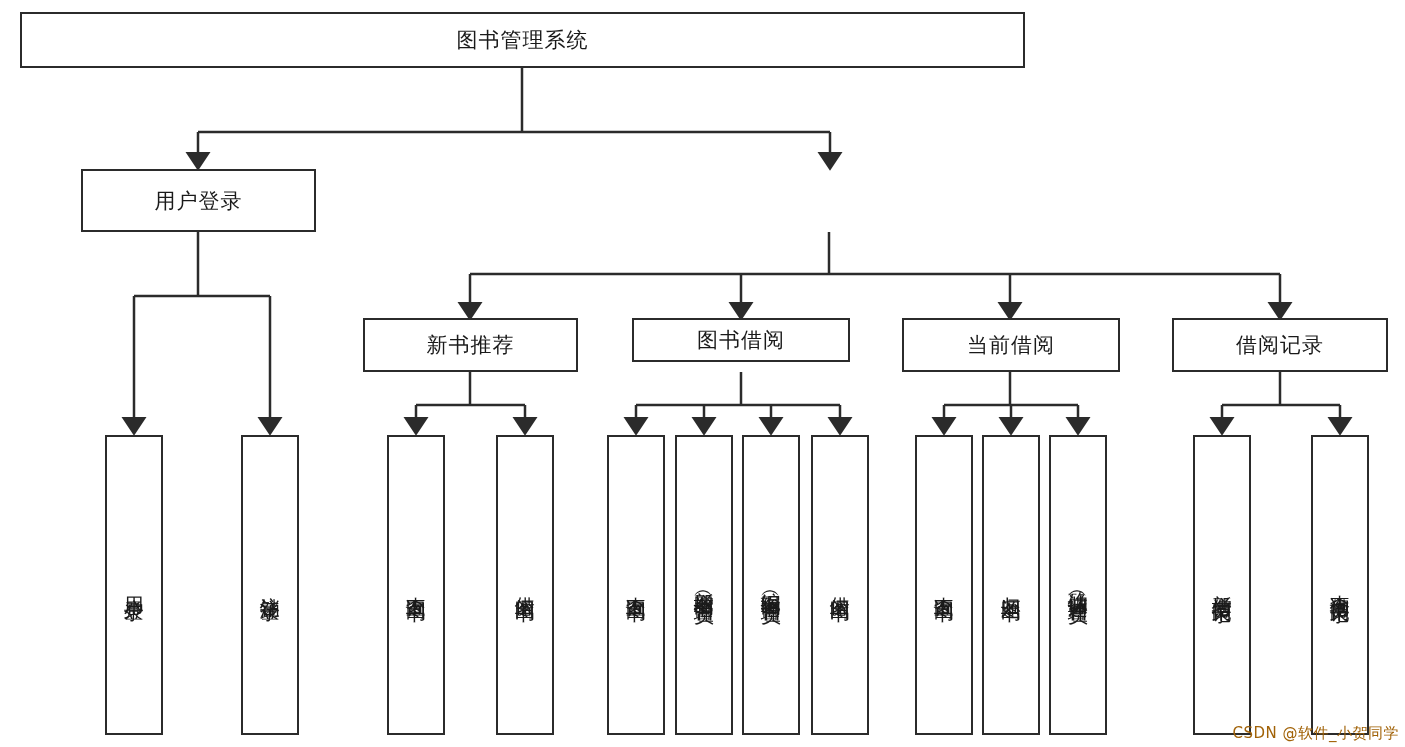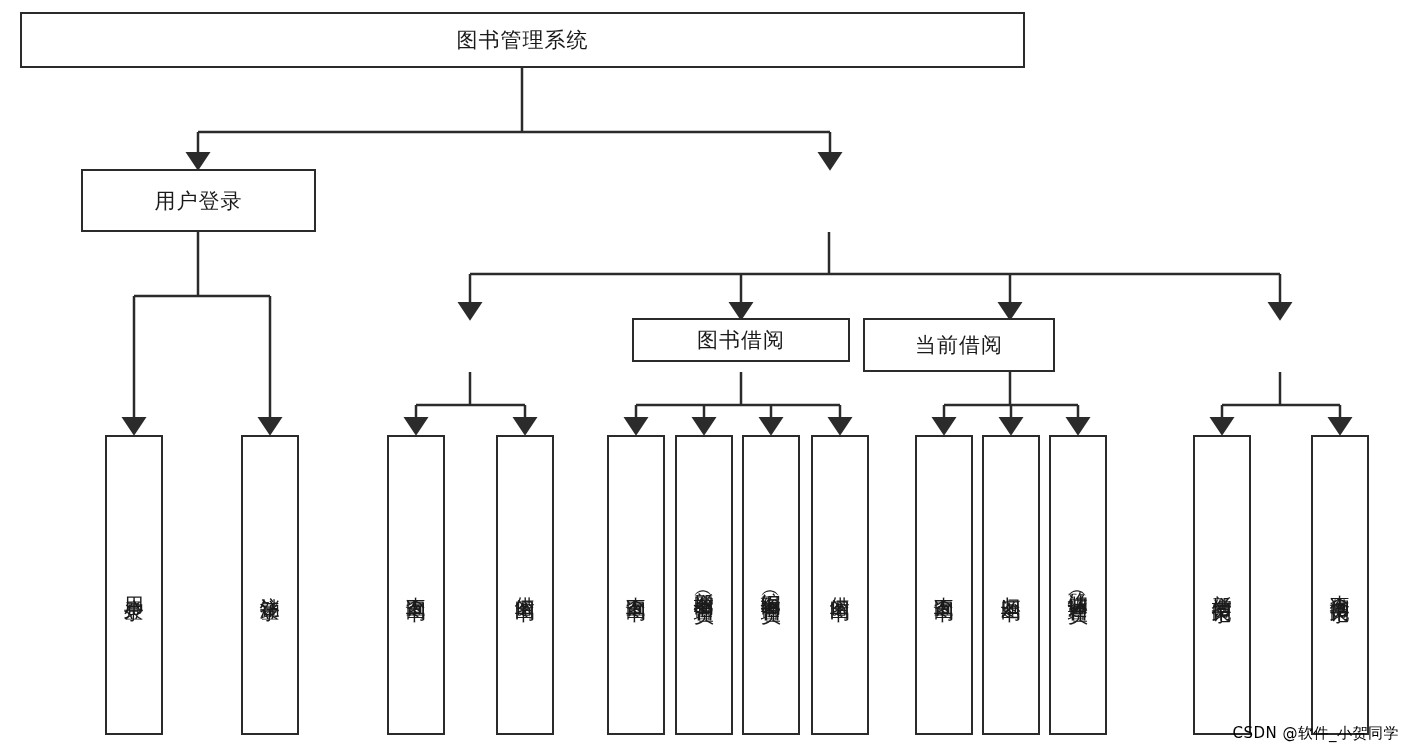--- a/index.html
+++ b/index.html
@@ -7,21 +7,21 @@
        font-family:"DejaVu Sans","Liberation Sans",sans-serif;color:#1a1a1a;}
   #canvas{position:absolute;inset:0;width:1405px;height:747px;}
   svg.wires{position:absolute;left:0;top:0;width:1405px;height:747px;pointer-events:none;}
   .node{position:absolute;box-sizing:border-box;background:#ffffff;
         border:2.5px solid #2b2b2b;display:flex;align-items:center;justify-content:center;}
   .node.h{font-size:21px;letter-spacing:1px;}
   .node.v{writing-mode:vertical-rl;text-orientation:upright;
           font-size:20px;line-height:1.32;letter-spacing:2px;padding:14px 0;
           align-items:center;justify-content:center;text-align:center;}
   .node.v .txt{writing-mode:vertical-rl;text-orientation:upright;white-space:normal;}
-  .watermark{position:absolute;right:6px;bottom:4px;font-size:15px;color:#000000;
+  .watermark{position:absolute;right:6px;bottom:4px;font-size:15px;color:#a16207;
              letter-spacing:.5px;white-space:nowrap;}
 </style>
 </head>
 <body>
 
 <div id="canvas">
 
   <svg class="wires" viewBox="0 0 1405 747">
     <defs>
       <marker id="arw" markerWidth="12" markerHeight="12" refX="3.2" refY="5" orient="auto" markerUnits="strokeWidth">
@@ -73,25 +73,31 @@
   </svg>
 
   <div class="node h" style="left:20px;top:12px;width:1005px;height:56px;">
     <span class="txt">图书管理系统</span>
   </div>
 
   <div class="node h" style="left:81px;top:169px;width:235px;height:63px;">
     <span class="txt">用户登录</span>
   </div>
 
+  <div class="node h" style="left:363px;top:318px;width:215px;height:54px;">
+    <span class="txt">新书推荐</span>
+  </div>
   <div class="node h" style="left:632px;top:318px;width:218px;height:44px;">
     <span class="txt">图书借阅</span>
   </div>
-  <div class="node h" style="left:863px;top:318px;width:192px;height:54px;">
+  <div class="node h" style="left:902px;top:318px;width:218px;height:54px;">
     <span class="txt">当前借阅</span>
+  </div>
+  <div class="node h" style="left:1172px;top:318px;width:216px;height:54px;">
+    <span class="txt">借阅记录</span>
   </div>
 
   <div class="node v" style="left:105px;top:435px;width:58px;height:300px;">
     <span class="txt">用户登录</span>
   </div>
   <div class="node v" style="left:241px;top:435px;width:58px;height:300px;">
     <span class="txt">注销登录</span>
   </div>
 
   <div class="node v" style="left:387px;top:435px;width:58px;height:300px;">

